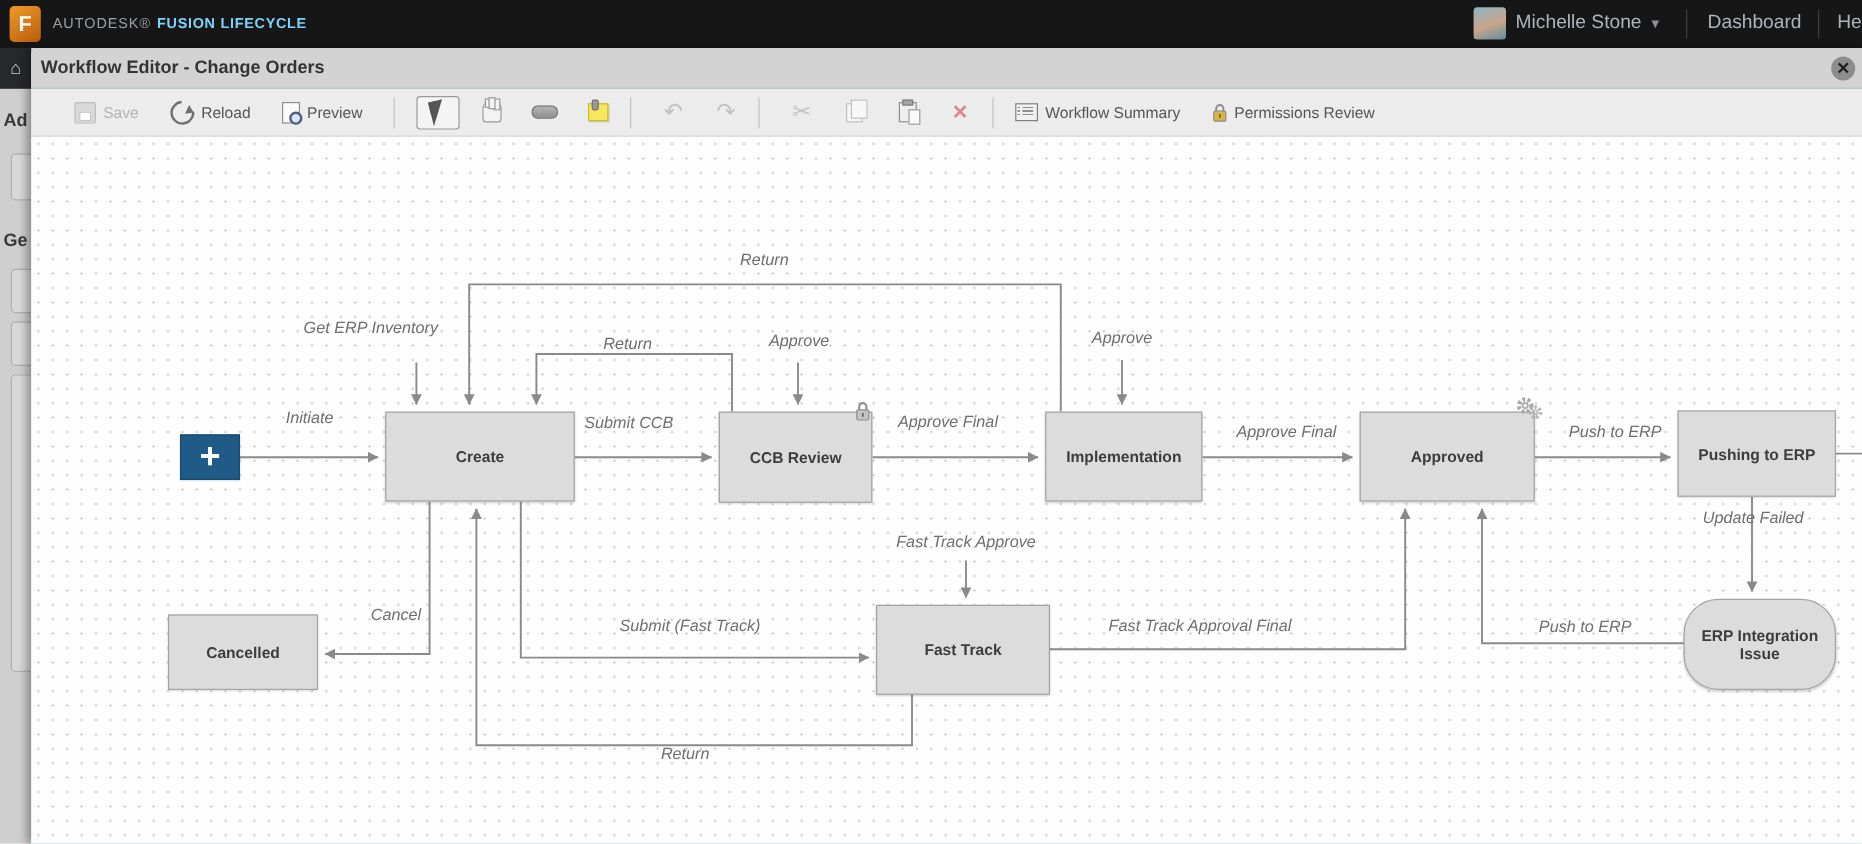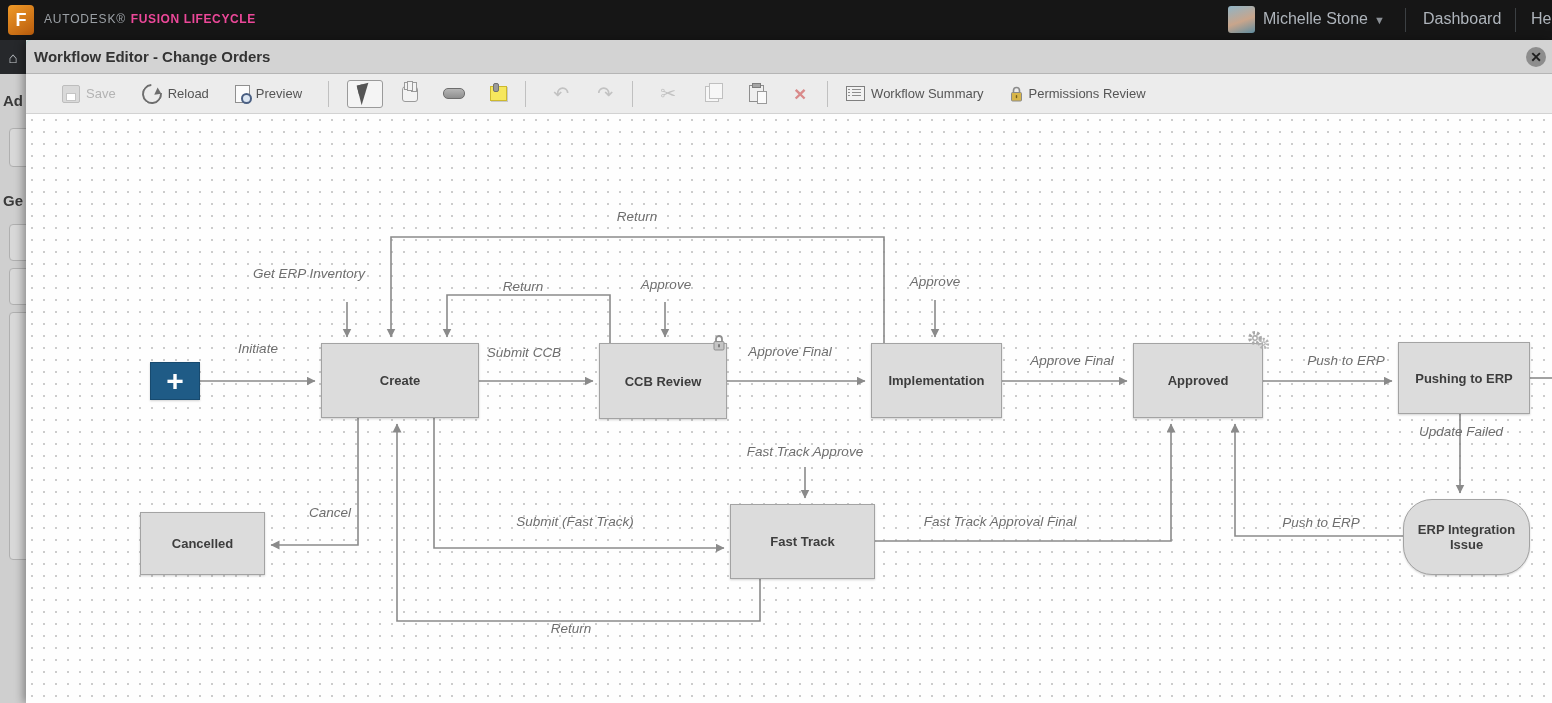--- a/index.html
+++ b/index.html
@@ -4,21 +4,21 @@
 <style>
   html,body{margin:0;padding:0;width:1552px;height:703px;overflow:hidden;
     font-family:"Liberation Sans",sans-serif;background:#fff;}
 
   
   #topbar{position:absolute;left:0;top:0;width:1552px;height:40px;background:#161616;}
   #logo{position:absolute;left:8px;top:5px;width:26px;height:30px;border-radius:4px;
     background:linear-gradient(145deg,#f09a28,#b85c0d);display:flex;align-items:center;justify-content:center;
     color:#fff;font-weight:bold;font-size:18px;}
   #brand{position:absolute;left:44px;top:12px;font-size:12px;color:#9ba0a5;letter-spacing:.8px;white-space:nowrap;}
-  #brand b{color:#ec4899;margin-left:5px;letter-spacing:.6px;margin-top:40px;}
+  #brand b{color:#7dd3fc;margin-left:5px;letter-spacing:.6px;margin-top:40px;}
   #avatar{position:absolute;left:1228px;top:6px;width:27px;height:27px;border-radius:3px;
     background:linear-gradient(160deg,#8fb4c6 0%,#c9a58b 55%,#5f8da1 100%);}
   .topnav-text{position:absolute;top:10px;font-size:16px;color:#aeb4bb;white-space:nowrap;cursor:pointer;}
   .topnav-sep{position:absolute;top:8px;width:1px;height:24px;background:#3c4043;}
   #user-caret{font-size:11px;color:#8b9096;margin-left:6px;}
 
   
   #bg-strip{position:absolute;left:0;top:40px;width:26px;height:663px;background:#cfcfcf;}
   #bg-darkrow{position:absolute;left:0;top:0;width:26px;height:34px;background:#26282b;color:#c9cdd1;
     font-size:15px;display:flex;align-items:center;justify-content:center;}
@@ -219,21 +219,21 @@
           <span>CCB Review</span>
           <span class="badge" style="top: -10px; right: 0px;"><svg width="14" height="17" viewBox="0 0 14 17">
               <path d="M4 8 V5 a3 3 0 0 1 6 0 V8" fill="none" stroke="#8f8f8f" stroke-width="1.8"></path>
               <rect x="2" y="7.5" width="10" height="8.5" rx="1.2" fill="#c4c4c4" stroke="#8f8f8f"></rect>
               <rect x="6.3" y="10" width="1.4" height="3.4" rx=".7" fill="#5e5e5e"></rect>
             </svg></span>
         </div>
         <div class="node" style="left: 845px; top: 229px; width: 131px; height: 75px;">
           <span>Implementation</span>
         </div>
-        <div class="node" style="left: 1107px; top: 229px; width: 130px; height: 75px;">
+        <div class="node" style="left: 1107px; top: 229px; width: 146px; height: 75px;">
           <span>Approved</span>
           <span class="badge" style="top: -14px; right: -10px;"><svg width="26" height="22" viewBox="0 0 26 22">
               <circle cx="9" cy="8" r="5.2" fill="none" stroke="#a9a9a9" stroke-width="3.4" stroke-dasharray="2.4 1.9"></circle>
               <circle cx="9" cy="8" r="2.2" fill="none" stroke="#a9a9a9" stroke-width="1.4"></circle>
               <circle cx="17.5" cy="13.5" r="4.2" fill="none" stroke="#b3b3b3" stroke-width="3" stroke-dasharray="2 1.7"></circle>
               <circle cx="17.5" cy="13.5" r="1.7" fill="none" stroke="#b3b3b3" stroke-width="1.3"></circle>
             </svg></span>
         </div>
         <div class="node" style="left: 1372px; top: 228px; width: 132px; height: 72px;">
           <span>Pushing to ERP</span>

